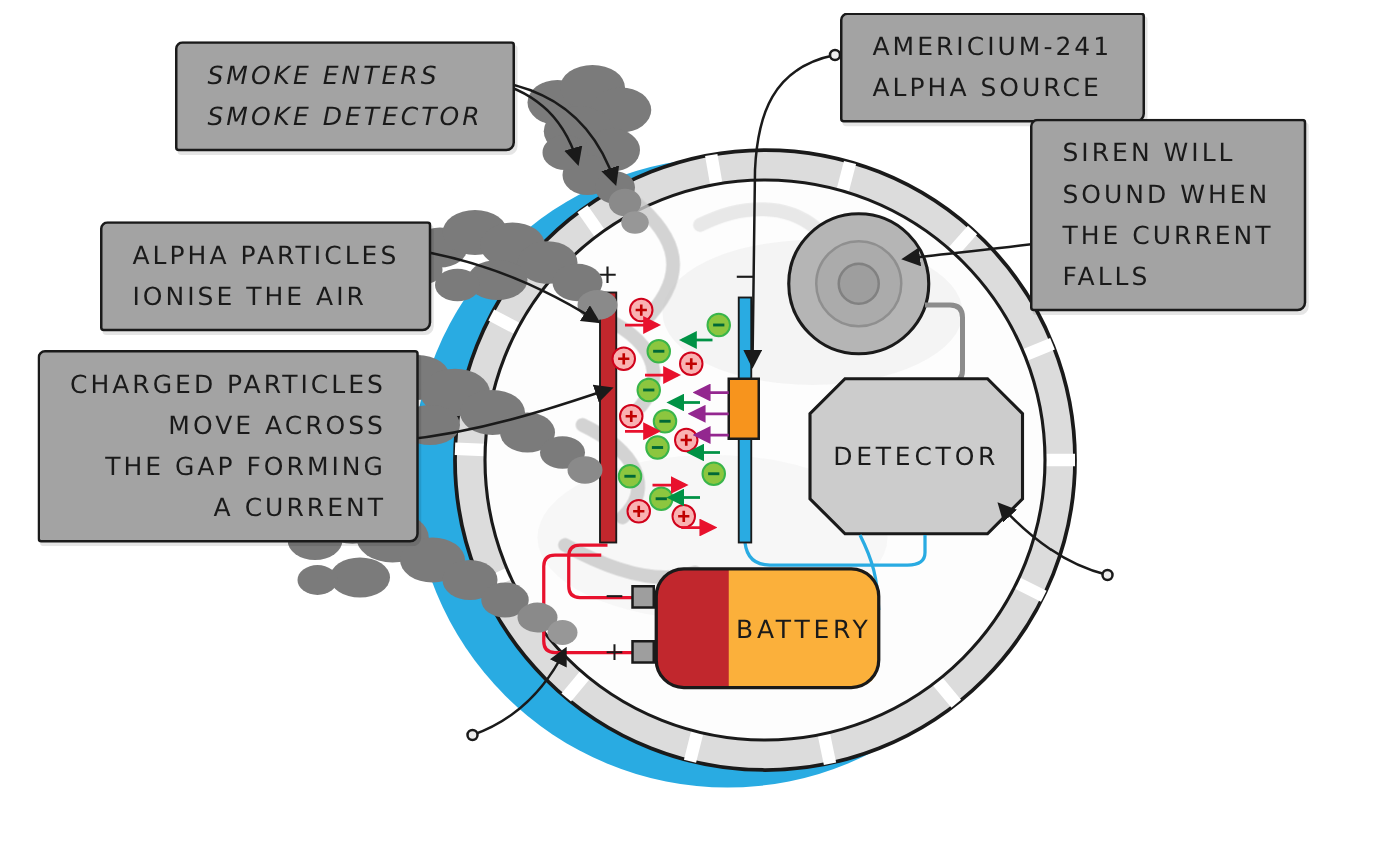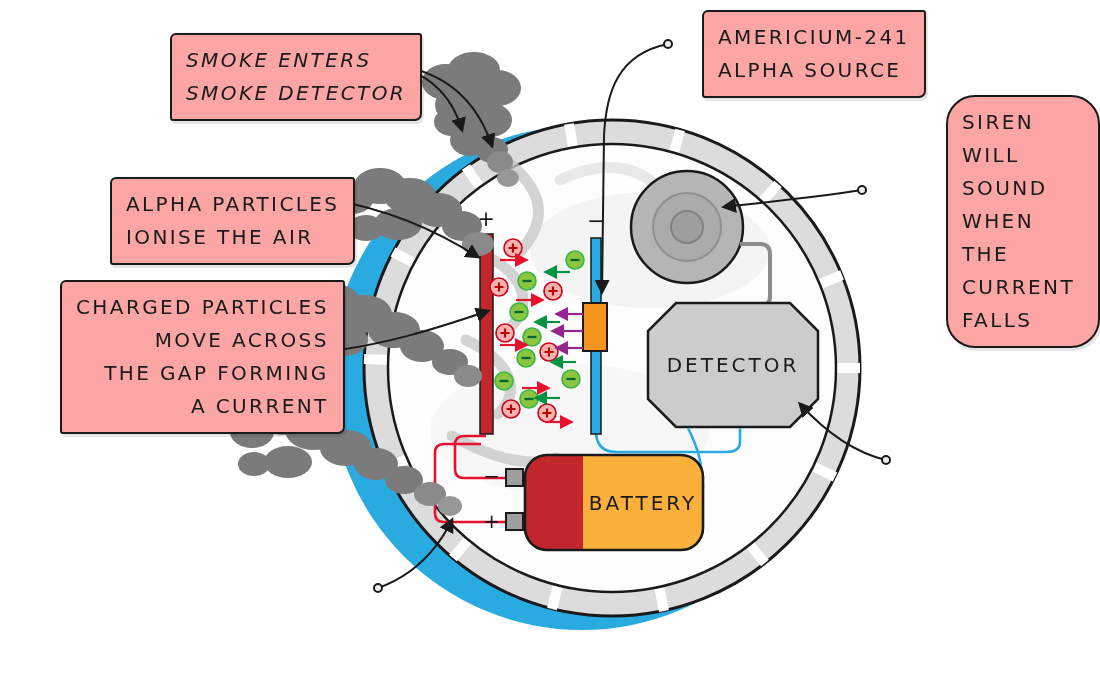--- a/index.html
+++ b/index.html
@@ -1,20 +1,20 @@
 <!DOCTYPE html>
 <html><head>
 <meta charset="utf-8">
 <style>
   html,body{margin:0;padding:0;background:#fff;}
   .stage{position:relative;width:1100px;height:675px;background:#ffffff;overflow:hidden;
          font-family:"DejaVu Sans","Liberation Sans",sans-serif;}
   .diagram-svg{position:absolute;left:0;top:0;z-index:1;}
-  .callout{position:absolute;z-index:2;background:#fca5a5;border:2.5px solid #1a1a1a;
-           border-radius:6px 3px 7px 3px;padding:9px 14px;box-shadow:2px 3px 0 rgba(0,0,0,0.10);margin-left:30px;}
+  .callout{position:absolute;z-index:2;background:#a3a3a3;border:2.5px solid #1a1a1a;
+           border-radius:6px 3px 7px 3px;padding:9px 24px;box-shadow:2px 3px 0 rgba(0,0,0,0.10);}
   .callout-text{white-space:pre-line;font-size:20px;line-height:33px;letter-spacing:2.4px;
                 color:#1a1a1a;font-weight:500;}
   svg text{font-family:"DejaVu Sans","Liberation Sans",sans-serif;}
 </style>
 </head>
 <body>
 
 <div class="stage">
 
 <svg class="diagram-svg" width="1100" height="675" viewBox="0 0 1100 675">
@@ -213,21 +213,21 @@
 </svg>
 
 <div class="callout" style="left:140px;top:33px;font-style:italic;">
   <span class="callout-text">SMOKE ENTERS
 SMOKE DETECTOR</span>
 </div>
 <div class="callout" style="left:672px;top:10px;">
   <span class="callout-text">AMERICIUM-241
 ALPHA SOURCE</span>
 </div>
-<div class="callout" style="left:916px;top:95px;border-radius:29px;">
+<div class="callout" style="left:824px;top:95px;">
   <span class="callout-text">SIREN WILL
 SOUND WHEN
 THE CURRENT
 FALLS</span>
 </div>
 <div class="callout" style="left:80px;top:177px;">
   <span class="callout-text">ALPHA PARTICLES
 IONISE THE AIR</span>
 </div>
 <div class="callout" style="left:30px;top:280px;text-align:right;">

